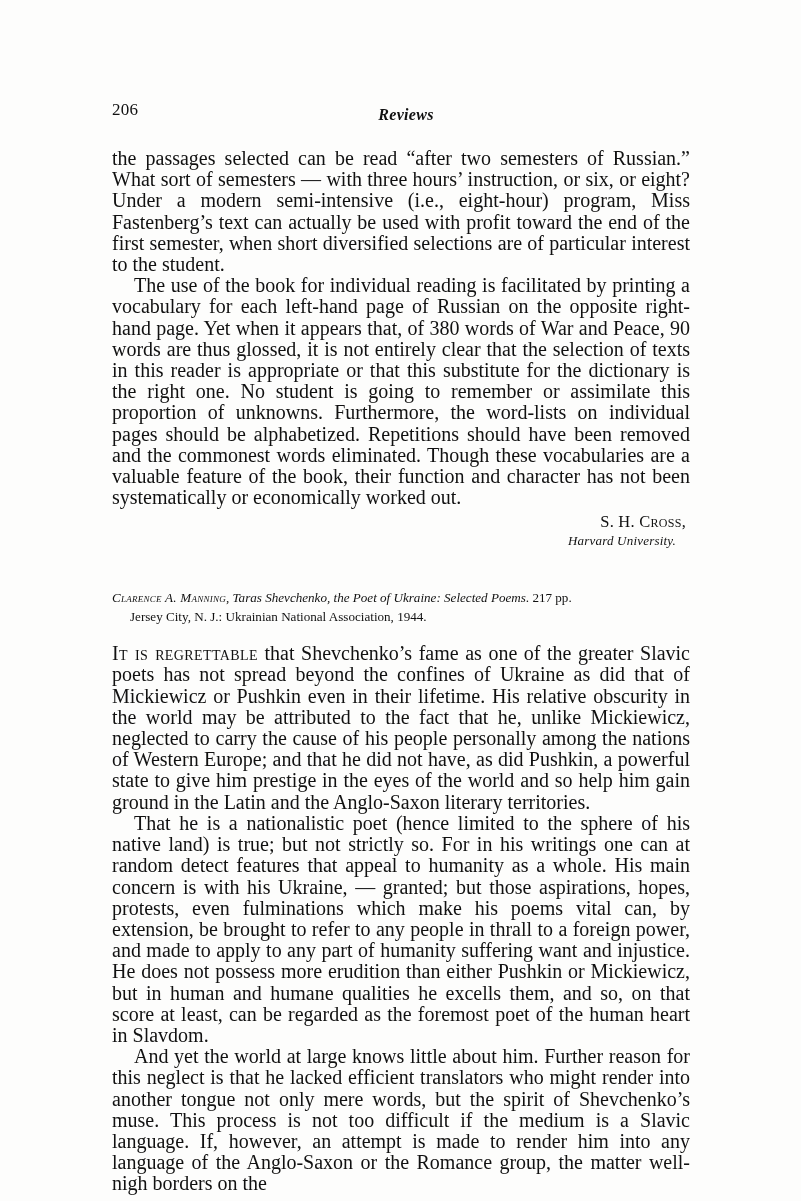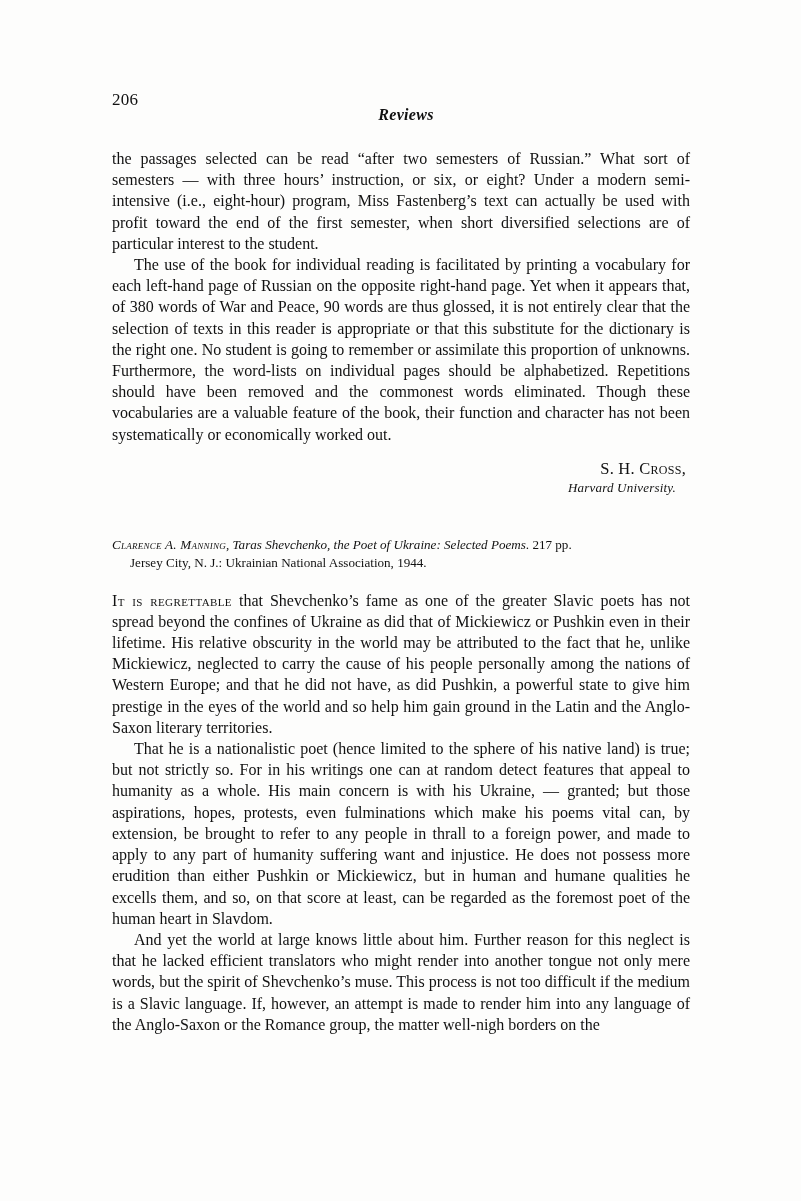--- a/index.html
+++ b/index.html
@@ -25,21 +25,21 @@
 
   
   .runhead {
     position: relative;
     height: 28px;
     margin-top: 90px;
   }
   .folio {
     position: absolute;
     left: 0;
-    top: 0;
+    top: 10px;
     font-size: 17px;
     letter-spacing: 0.2px;
   }
   .runhead-title {
     position: absolute;
     left: 0;
     right: 0;
     top: 16px;
     text-align: center;
     font-style: italic;
@@ -48,35 +48,35 @@
     letter-spacing: 0.3px;
     padding-left: 10px;
   }
 
   
   .body-block {
     margin-top: 30px;
   }
   p.para {
     margin: 0;
-    font-size: 16px;
+    font-size: 20px;
     line-height: 21.2px;
     text-align: justify;
     text-justify: inter-word;
     text-indent: 22px;
     hyphens: none;
   }
   p.para.first {
     text-indent: 0;
   }
   .it { }
 
   
   .signature {
-    margin-top: 13px;
+    margin-top: 3px;
     text-align: right;
     padding-right: 4px;
   }
   .sig-name {
     font-size: 16.5px;
     line-height: 21px;
     letter-spacing: 0.2px;
   }
   .sc {
     font-variant: small-caps;

